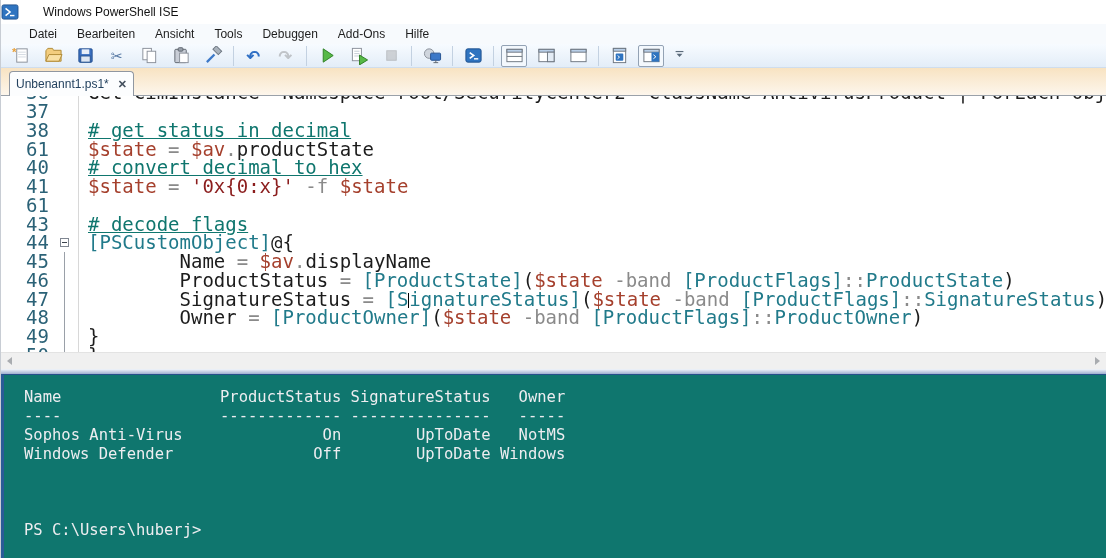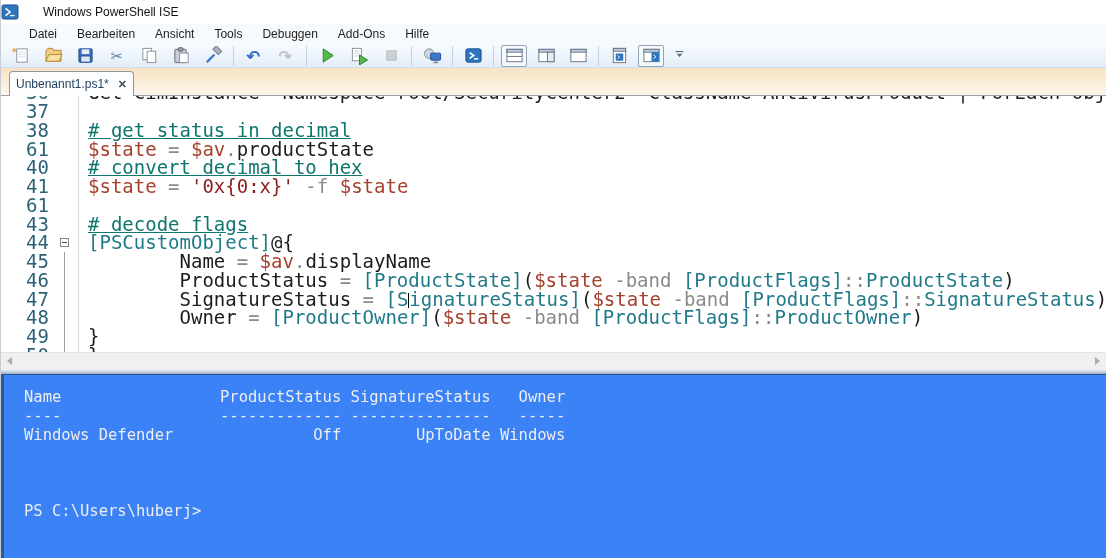--- a/index.html
+++ b/index.html
@@ -57,21 +57,21 @@
   .hscroll{height:17px;background:#f0f0f0;position:relative;border-top:1px solid #e3e3e3;}
   .hs-arrow{position:absolute;top:0;width:17px;height:16px;display:flex;align-items:center;justify-content:center;}
   .hs-arrow.left{left:0;}
   .hs-arrow.right{right:0;}
   .hs-tri{width:0;height:0;border-style:solid;}
   .hs-tri.l{border-width:4px 5px 4px 0;border-color:transparent #a9acb0 transparent transparent;}
   .hs-tri.r{border-width:4px 0 4px 5px;border-color:transparent transparent transparent #a9acb0;}
   
   .splitter{height:5px;background:linear-gradient(#f2f6fb,#9fb0cf);}
   
-  .console{height:184px;background:#3b82f6;border-left:3px solid #2a5b97;border-top:1px solid #27508a;
+  .console{height:184px;background:#0f766e;border-left:3px solid #2a5b97;border-top:1px solid #27508a;
     padding:13px 0 0 20px;}
   .console-line{height:19px;line-height:19px;color:#ededf0;white-space:pre;
     font-family:"DejaVu Sans Mono","Liberation Mono",monospace;font-size:15.5px;}
 </style>
 </head>
 <body>
 
 <div class="window">
 
   <div class="titlebar">
@@ -304,20 +304,21 @@
         <div class="hs-tri r"></div>
       </div>
   </div>
 
   <div class="splitter"></div>
 
   <div class="console">
     <div id="console-out">
         <div class="console-line">Name                 ProductStatus SignatureStatus   Owner</div>
         <div class="console-line">----                 ------------- ---------------   -----</div>
+        <div class="console-line">Sophos Anti-Virus               On        UpToDate   NotMS</div>
         <div class="console-line">Windows Defender               Off        UpToDate Windows</div>
         <div class="console-line"></div>
         <div class="console-line"></div>
         <div class="console-line"></div>
       </div>
     <div class="console-line">PS C:\Users\huberj&gt;</div>
   </div>
 
 </div>
 

